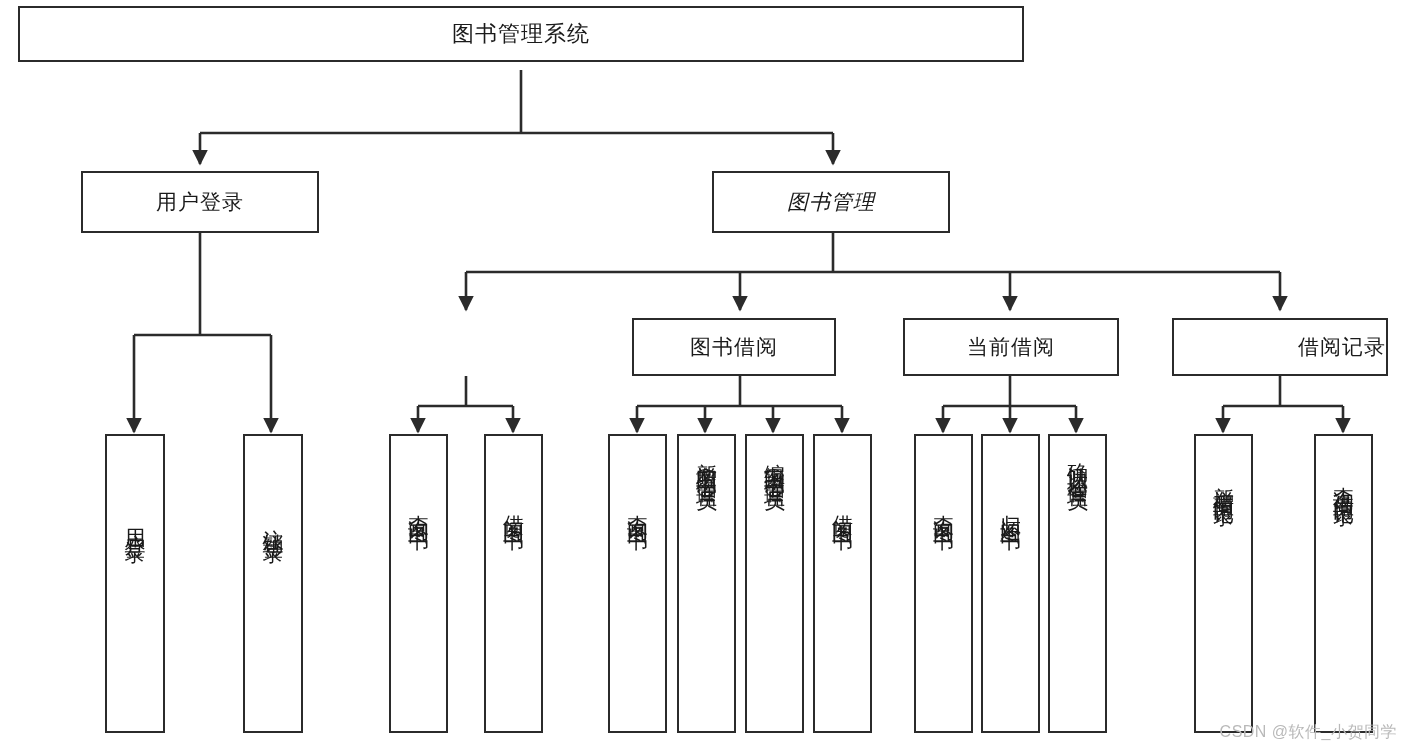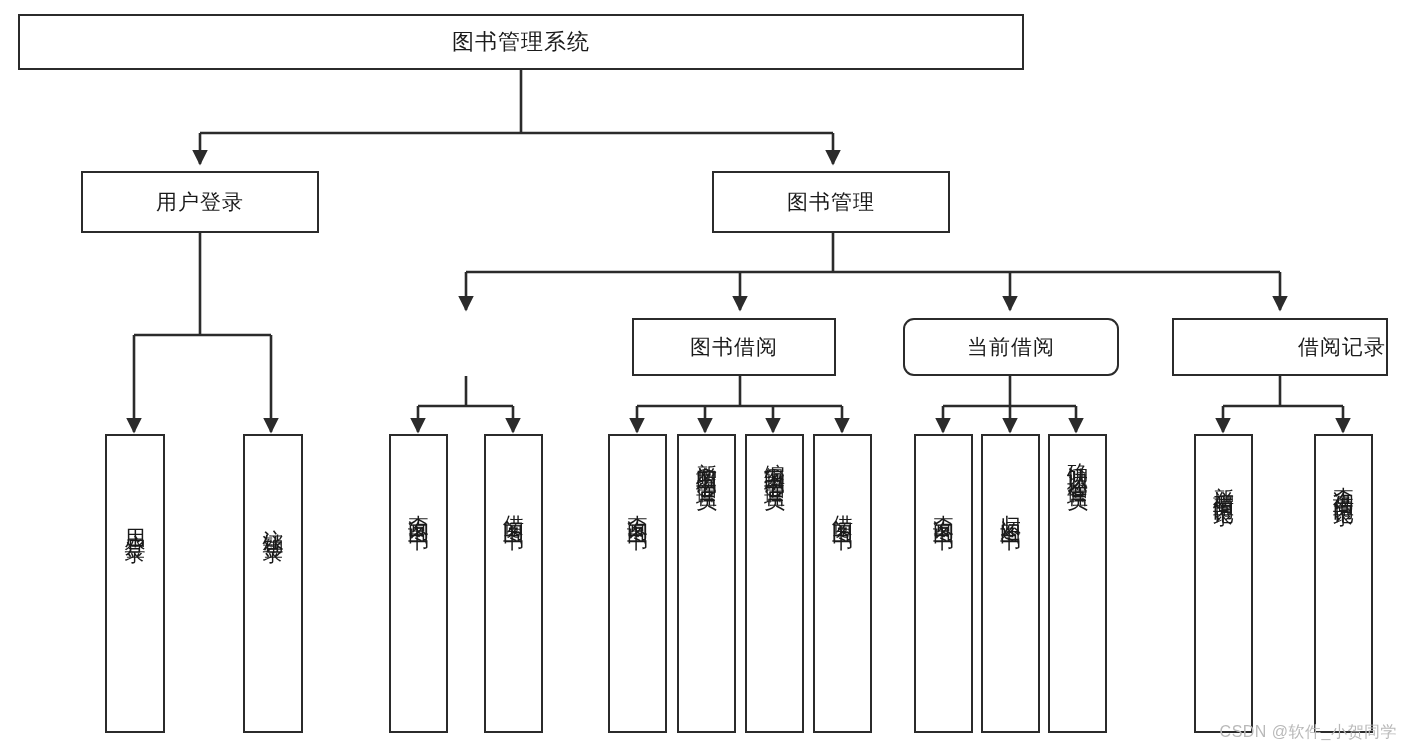--- a/index.html
+++ b/index.html
@@ -122,35 +122,35 @@
       <path d="M 1010 406 L 1010 432" marker-end="url(#arrow)"></path>
       <path d="M 1076 406 L 1076 432" marker-end="url(#arrow)"></path>
 
       <path d="M 1280 376 L 1280 406"></path>
       <path d="M 1223 406 L 1343 406"></path>
       <path d="M 1223 406 L 1223 432" marker-end="url(#arrow)"></path>
       <path d="M 1343 406 L 1343 432" marker-end="url(#arrow)"></path>
     </g>
   </svg>
 
-  <div class="node node-h node-root" style="left:18px; top:14px; width:1006px; height:56px;">
+  <div class="node node-h node-root" style="left:18px; top:6px; width:1006px; height:56px;">
     <span>图书管理系统</span>
   </div>
 
   <div class="node node-h" style="left:81px; top:171px; width:238px; height:62px;">
     <span>用户登录</span>
   </div>
-  <div class="node node-h" style="left:712px; top:171px; width:238px; height:62px;">
+  <div class="node node-h" style="left:712px; top:171px; width:238px; height:62px;font-style:italic;">
     <span>图书管理</span>
   </div>
 
   <div class="node node-h" style="left:632px; top:318px; width:204px; height:58px;">
     <span>图书借阅</span>
   </div>
-  <div class="node node-h" style="left:903px; top:318px; width:216px; height:58px;border-radius:11px;">
+  <div class="node node-h" style="left:903px; top:318px; width:216px; height:58px;">
     <span>当前借阅</span>
   </div>
   <div class="node node-h" style="left:1172px; top:318px; width:216px; height:58px;justify-content:flex-end;">
     <span>借阅记录</span>
   </div>
 
   <div class="node node-v" style="left:105px; top:434px; width:60px; height:299px; padding-top:76px;">
     <span class="vtext">用户登录</span>
   </div>
   <div class="node node-v" style="left:243px; top:434px; width:60px; height:299px; padding-top:76px;">

